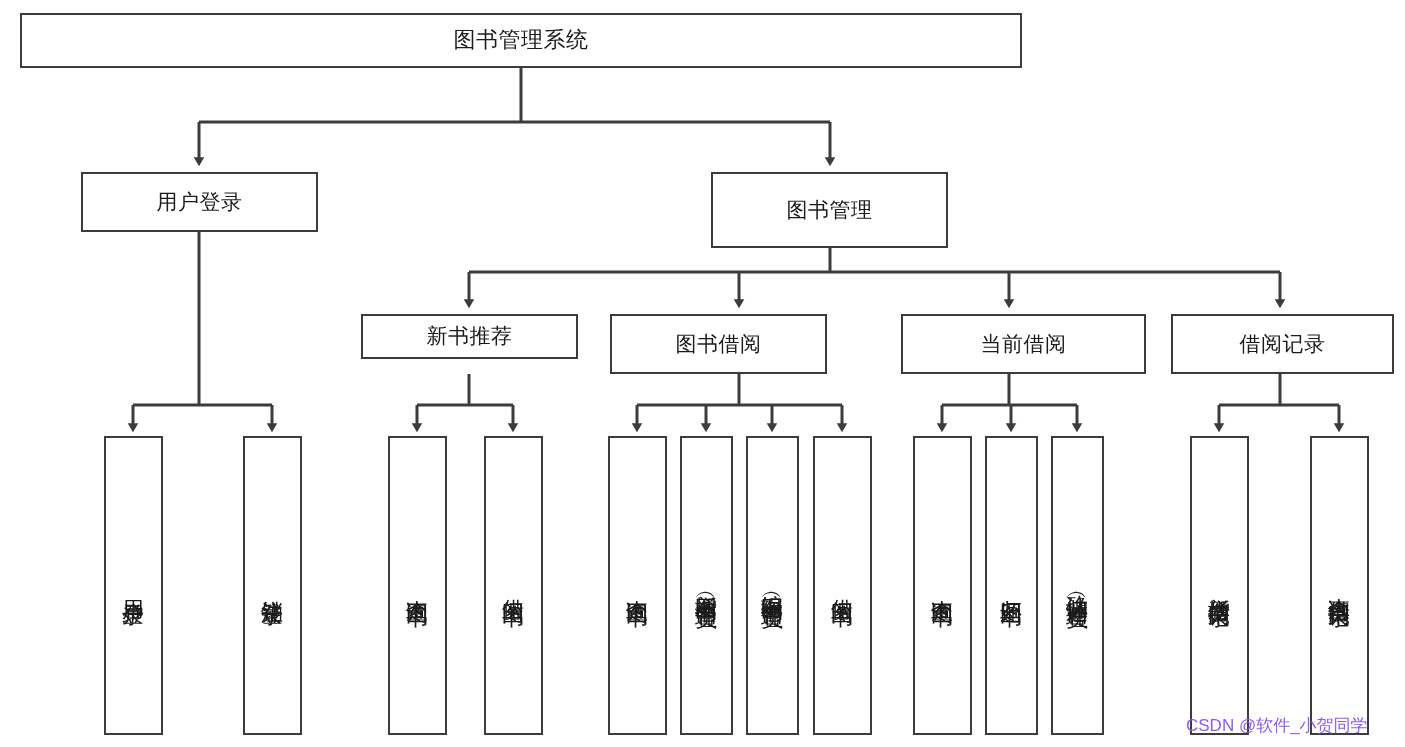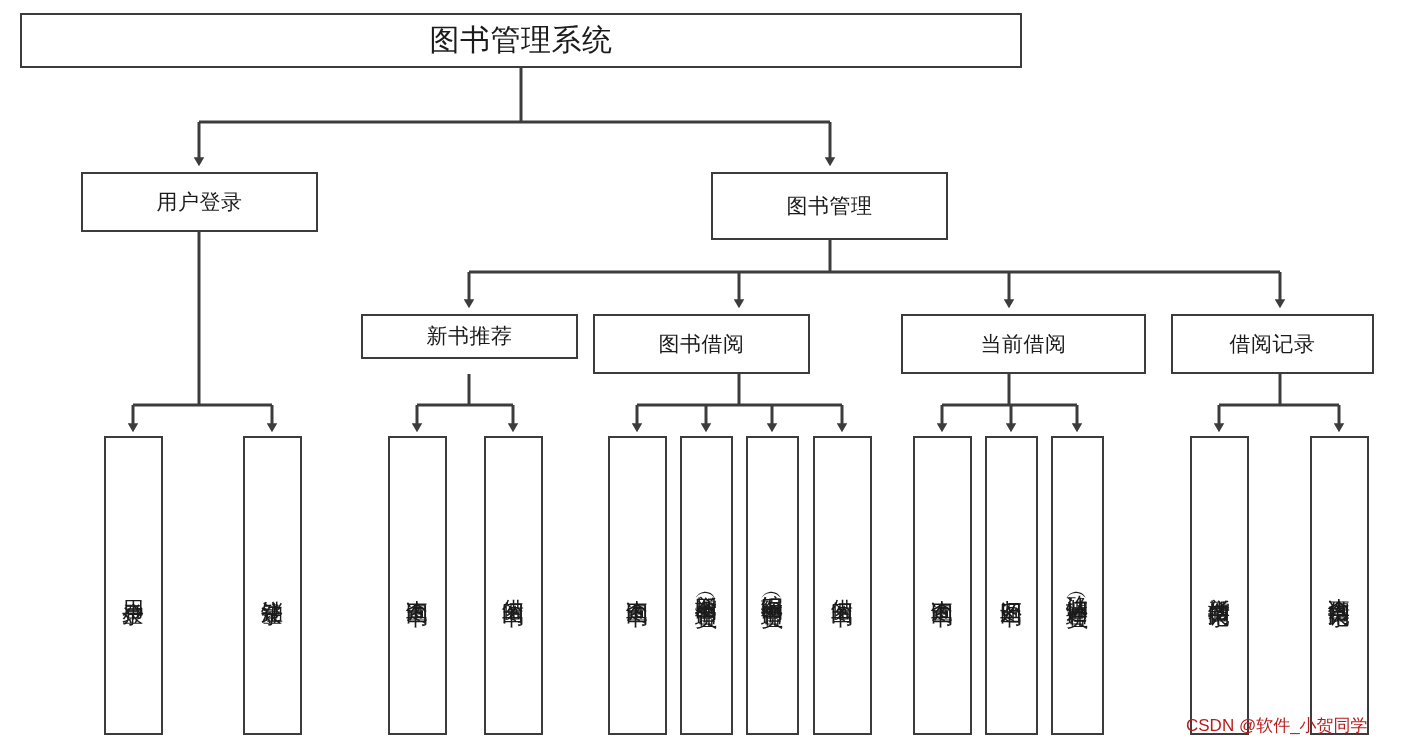--- a/index.html
+++ b/index.html
@@ -41,42 +41,42 @@
     text-align: center;
     line-height: 1.28;
     letter-spacing: 0.5px;
   }
   
   .node.horiz .node-label {
     font-size: 21px;
     white-space: nowrap;
   }
   .node.root .node-label {
-    font-size: 30px;
+    font-size: 22px;
     text-align: right;
   }
   
   .node.leaf {
     writing-mode: vertical-rl;
     text-orientation: upright;
   }
   .node.leaf .node-label {
     writing-mode: vertical-rl;
     text-orientation: upright;
     font-size: 22px;
     line-height: 1.05;
     letter-spacing: 2px;
     text-align: center;
   }
   .watermark {
     position: absolute;
     left: 1186px;
     top: 714px;
     font-size: 17px;
-    color: #b91c1c;
+    color: #8b5cf6;
     white-space: nowrap;
     font-family: "Liberation Sans", "DejaVu Sans", sans-serif;
   }
 </style>
 </head>
 <body>
 
 <div id="canvas">
 
   <svg id="edges" viewBox="0 0 1405 747" xmlns="http://www.w3.org/2000/svg">
@@ -129,33 +129,33 @@
     </g>
   </svg>
 
   <div id="nodes-layer">
       <div class="node horiz root" style="left: 20px; top: 13px; width: 1002px; height: 55px;">
         <span class="node-label">图书管理系统</span>
       </div>
       <div class="node horiz level2" style="left: 81px; top: 172px; width: 237px; height: 60px;">
         <span class="node-label">用户登录</span>
       </div>
-      <div class="node horiz level2" style="left: 711px; top: 172px; width: 237px; height: 68px;">
+      <div class="node horiz level2" style="left: 711px; top: 172px; width: 237px; height: 76px;">
         <span class="node-label">图书管理</span>
       </div>
       <div class="node horiz level3" style="left: 361px; top: 314px; width: 217px; height: 45px;">
         <span class="node-label">新书推荐</span>
       </div>
-      <div class="node horiz level3" style="left: 593px; top: 314px; width: 217px; height: 60px;">
+      <div class="node horiz level3" style="left: 610px; top: 314px; width: 217px; height: 60px;">
         <span class="node-label">图书借阅</span>
       </div>
       <div class="node horiz level3" style="left: 901px; top: 314px; width: 245px; height: 60px;">
         <span class="node-label">当前借阅</span>
       </div>
-      <div class="node horiz level3" style="left: 1171px; top: 314px; width: 203px; height: 60px;">
+      <div class="node horiz level3" style="left: 1171px; top: 314px; width: 223px; height: 60px;">
         <span class="node-label">借阅记录</span>
       </div>
       <div class="node leaf" style="left: 104px; top: 436px; width: 59px; height: 299px;">
         <span class="node-label">用户登录</span>
       </div>
       <div class="node leaf" style="left: 243px; top: 436px; width: 59px; height: 299px;">
         <span class="node-label">注销登录</span>
       </div>
       <div class="node leaf" style="left: 388px; top: 436px; width: 59px; height: 299px;">
         <span class="node-label">查询图书</span>

